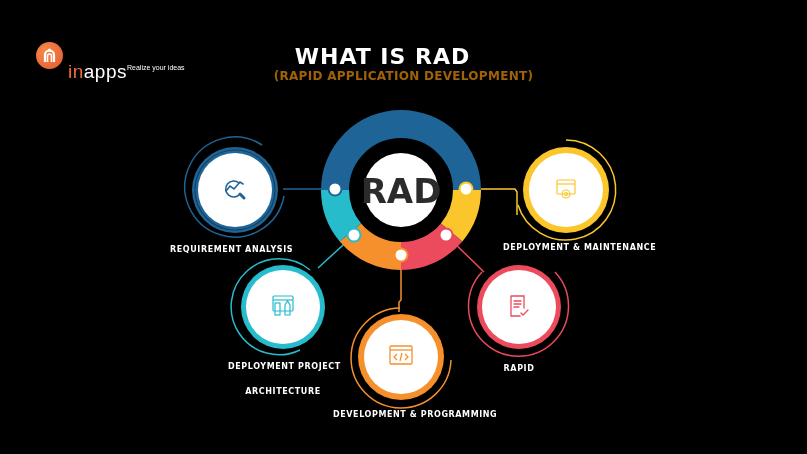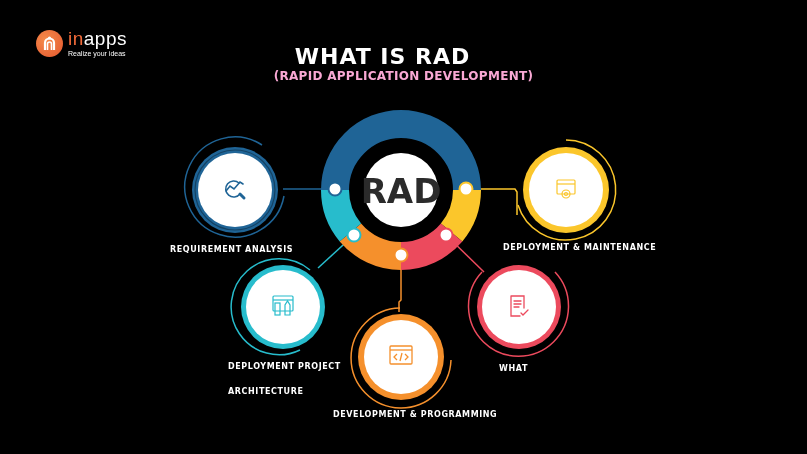--- a/index.html
+++ b/index.html
@@ -1,27 +1,27 @@
 <!DOCTYPE html>
 <html><head>
 <meta charset="utf-8">
 <style>
   html, body { margin:0; padding:0; background:#000; }
   body { width:807px; height:454px; position:relative; overflow:hidden; font-family:"Liberation Sans", sans-serif; }
   .logo { position:absolute; left:36px; top:29px; display:flex; align-items:center; }
   .logo-mark { width:27px; height:27px; border-radius:50%; background:radial-gradient(circle at 35% 35%, #f58a4a, #e4572e); position:relative; }
   .logo-mark svg { position:absolute; left:0; top:0; }
-  .logo-text { margin-left:5px; display:flex; flex-direction:column; line-height:1; }
+  .logo-text { margin-left:5px; display:flex; flex-direction:row; line-height:1;margin-top:33px; }
   .logo-name { color:#fff; font-size:19px; font-weight:400; letter-spacing:0.5px; }
   .logo-name .accent { color:#f26b3a; }
   .logo-tag { color:#fff; font-size:7px; margin-top:2px; }
   .title { position:absolute; left:0; width:765px; top:44px; text-align:center; color:#fff; font-weight:700; font-size:22px; letter-spacing:1px; font-family:"DejaVu Sans", sans-serif; }
-  .subtitle { position:absolute; left:0; width:807px; top:69px; text-align:center; color:#f9a8d4; font-weight:700; font-size:12px; letter-spacing:0.3px; font-family:"DejaVu Sans", sans-serif; }
+  .subtitle { position:absolute; left:0; width:807px; top:69px; text-align:center; color:#a16207; font-weight:700; font-size:12px; letter-spacing:0.3px; font-family:"DejaVu Sans", sans-serif; }
   svg.diagram { position:absolute; left:0; top:0; }
-  .label { position:absolute; color:#fff; font-weight:700; font-size:8px; letter-spacing:0.6px; font-family:"DejaVu Sans", sans-serif; white-space:nowrap; }
+  .label { position:absolute; color:#fff; font-weight:700; font-size:8px; letter-spacing:0.6px; text-align:center; font-family:"DejaVu Sans", sans-serif; white-space:nowrap; }
   .rad-text { font-family:"DejaVu Sans", sans-serif; }
 </style>
 </head>
 <body>
 
 <div class="logo">
   <div class="logo-mark">
     <svg width="27" height="27" viewBox="0 0 27 27">
       <path d="M9 20 V13 a4.5 4.5 0 0 1 9 0 V20" fill="none" stroke="#fff" stroke-width="2.2"></path>
       <path d="M11.5 20 V14 a2 2 0 0 1 4 0 V20" fill="none" stroke="#fff" stroke-width="1.6"></path>
@@ -132,13 +132,13 @@
       <polyline points="521,313 523,315 528,310"></polyline>
     </g>
   </g>
 </svg>
 
 <div class="label" style="left:170px; top:245px; width:114px;">REQUIREMENT ANALYSIS</div>
 <div class="label" style="left:503px; top:243px; width:146px;">DEPLOYMENT &amp; MAINTENANCE</div>
 <div class="label" style="left:228px; top:362px; width:110px;">DEPLOYMENT PROJECT</div>
 <div class="label" style="left:228px; top:373px; width:110px;margin-top:14px;">ARCHITECTURE</div>
 <div class="label" style="left:325px; top:410px; width:152px;margin-left:8px;">DEVELOPMENT &amp; PROGRAMMING</div>
-<div class="label" style="left:499px; top:364px; width:40px;">WHAT</div>
+<div class="label" style="left:499px; top:364px; width:40px;">RAPID</div>
 
 </body></html>

